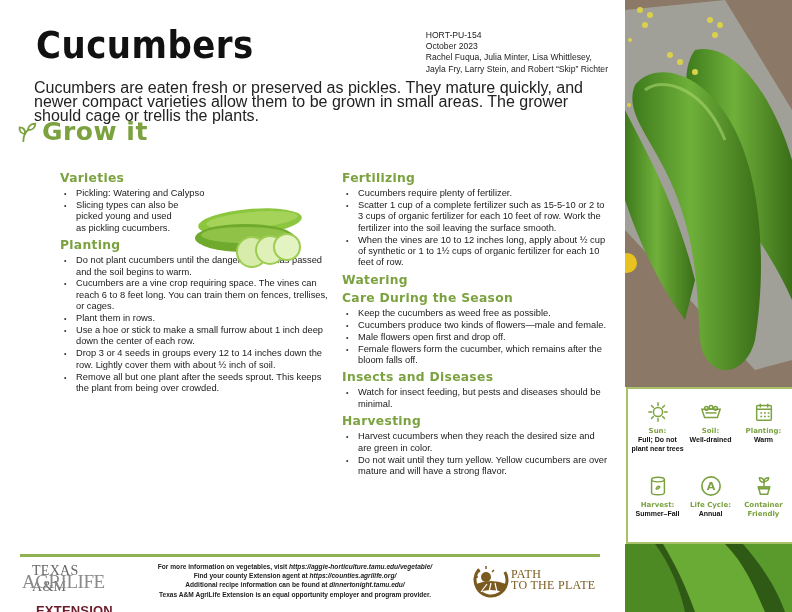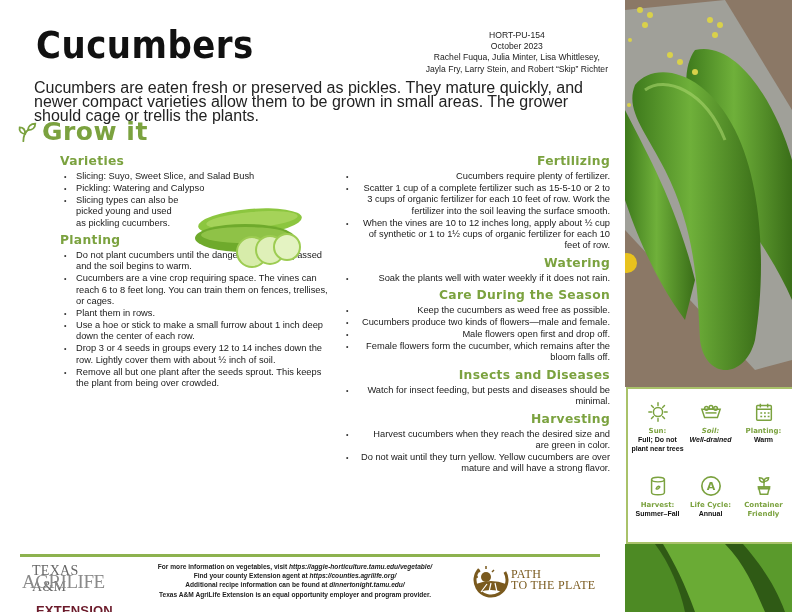--- a/index.html
+++ b/index.html
@@ -1,30 +1,30 @@
 <!DOCTYPE html>
 <html><head>
 <meta charset="utf-8">
 <style>
   * { box-sizing: border-box; margin: 0; padding: 0; }
   html, body { width: 792px; height: 612px; overflow: hidden; background: #ffffff; }
   body { position: relative; font-family: "DejaVu Sans", sans-serif; color: #1a1a1a; }
 
   .title { position: absolute; left: 36px; top: 24px; font-family: "DejaVu Sans", sans-serif; font-size: 37px; font-weight: bold; letter-spacing: 0.5px; color: #111; transform: scaleX(0.92); transform-origin: left top; }
-  .meta { position: absolute; right: 184px; top: 30px; text-align: center; font-family: "Liberation Sans", sans-serif; font-size: 8.6px; line-height: 11.2px; color: #222; }
+  .meta { position: absolute; right: 184px; top: 30px; text-align: left; font-family: "Liberation Sans", sans-serif; font-size: 8.6px; line-height: 11.2px; color: #222; }
 
   .intro { position: absolute; left: 34px; top: 81px; width: 570px; font-family: "Liberation Sans", sans-serif; font-size: 16px; line-height: 14px; color: #222; }
 
   .grow { position: absolute; left: 16px; top: 117px; display: flex; align-items: center; color: #7ba23f; }
   .grow .sprout { width: 22px; height: 22px; margin-right: 4px; }
   .grow .label { font-family: "DejaVu Sans", sans-serif; font-weight: bold; font-size: 25px; letter-spacing: 0.5px; }
 
-  .col { position: absolute; font-family: "Liberation Sans", sans-serif; }
+  .col { position: absolute; font-family: "Liberation Sans", sans-serif; margin-top: 17px; }
   .col-left { left: 60px; top: 154px; width: 268px; }
-  .col-right { left: 342px; top: 154px; width: 268px; text-align: right; }
+  .col-right { left: 342px; top: 154px; width: 268px; }
 
   .sec-h { font-family: "DejaVu Sans", sans-serif; font-weight: bold; color: #7ba23f; font-size: 12.3px; letter-spacing: 0.3px; margin-bottom: 3px; }
   .section { margin-bottom: 4px; }
   ul.bullets { list-style: none; padding-left: 4px; }
   ul.bullets li { position: relative; padding-left: 12px; font-size: 9.3px; line-height: 11.4px; color: #1a1a1a; margin-bottom: 0.5px; }
   ul.bullets li::before { content: "\2022"; position: absolute; left: 0; top: 0; font-size: 7px; color: #333; }
   .narrow li.nw { width: 120px; }
 
   .cuke-img { position: absolute; left: 190px; top: 198px; width: 130px; height: 72px; }
 
@@ -68,21 +68,20 @@
     <path d="M10 14 C6 14 3 11 4 7 C8 7 10 10 10 14 Z"></path>
     <path d="M13 10 C13 6 16 3 21 3 C21 7 18 10 13 10 Z"></path>
   </svg>
   <span class="label">Grow it</span>
 </div>
 
 <div class="col col-left">
   <div class="section">
     <div class="sec-h">Varieties</div>
     <ul class="bullets narrow">
-      <li>Slicing: Suyo, Sweet Slice, and Salad Bush</li>
       <li>Pickling: Watering and Calypso</li>
       <li class="nw">Slicing types can also be picked young and used as pickling cucumbers.</li>
     </ul>
   </div>
   <div class="section">
     <div class="sec-h">Planting</div>
     <ul class="bullets">
       <li>Do not plant cucumbers until the danger of frost has passed and the soil begins to warm.</li>
       <li>Cucumbers are a vine crop requiring space. The vines can reach 6 to 8 feet long. You can train them on fences, trellises, or cages.</li>
       <li>Plant them in rows.</li>
@@ -107,23 +106,20 @@
   <div class="section">
     <div class="sec-h">Fertilizing</div>
     <ul class="bullets">
       <li>Cucumbers require plenty of fertilizer.</li>
       <li>Scatter 1 cup of a complete fertilizer such as 15-5-10 or 2 to 3 cups of organic fertilizer for each 10 feet of row. Work the fertilizer into the soil leaving the surface smooth.</li>
       <li>When the vines are 10 to 12 inches long, apply about ½ cup of synthetic or 1 to 1½ cups of organic fertilizer for each 10 feet of row.</li>
     </ul>
   </div>
   <div class="section">
     <div class="sec-h">Watering</div>
-    <ul class="bullets">
-      <li>Soak the plants well with water weekly if it does not rain.</li>
-    </ul>
   </div>
   <div class="section">
     <div class="sec-h">Care During the Season</div>
     <ul class="bullets">
       <li>Keep the cucumbers as weed free as possible.</li>
       <li>Cucumbers produce two kinds of flowers—male and female.</li>
       <li>Male flowers open first and drop off.</li>
       <li>Female flowers form the cucumber, which remains after the bloom falls off.</li>
     </ul>
   </div>
@@ -176,21 +172,21 @@
 
 <div class="facts">
   <div class="fact" style="left:2px; top:12px;">
     <svg class="ic" viewBox="0 0 24 24" fill="none" stroke="#7ba23f" stroke-width="1.6" stroke-linecap="round">
       <circle cx="12" cy="12" r="5"></circle>
       <path d="M12 2v3M12 19v3M2 12h3M19 12h3M4.9 4.9l2.1 2.1M17 17l2.1 2.1M4.9 19.1L7 17M17 7l2.1-2.1"></path>
     </svg>
     <span class="k">Sun:</span>
     <span class="v">Full; Do not plant near trees</span>
   </div>
-  <div class="fact" style="left:55px; top:12px;font-style:italic;">
+  <div class="fact" style="left:55px; top:12px;">
     <svg class="ic" viewBox="0 0 24 24" fill="none" stroke="#7ba23f" stroke-width="1.6">
       <path d="M2 9h20l-3 9H5z"></path>
       <circle cx="7" cy="8" r="2"></circle>
         <circle cx="12" cy="7" r="2"></circle>
         <circle cx="17" cy="8" r="2"></circle>
       <path d="M6 13h12"></path>
     </svg>
     <span class="k">Soil:</span>
     <span class="v">Well-drained</span>
   </div>

